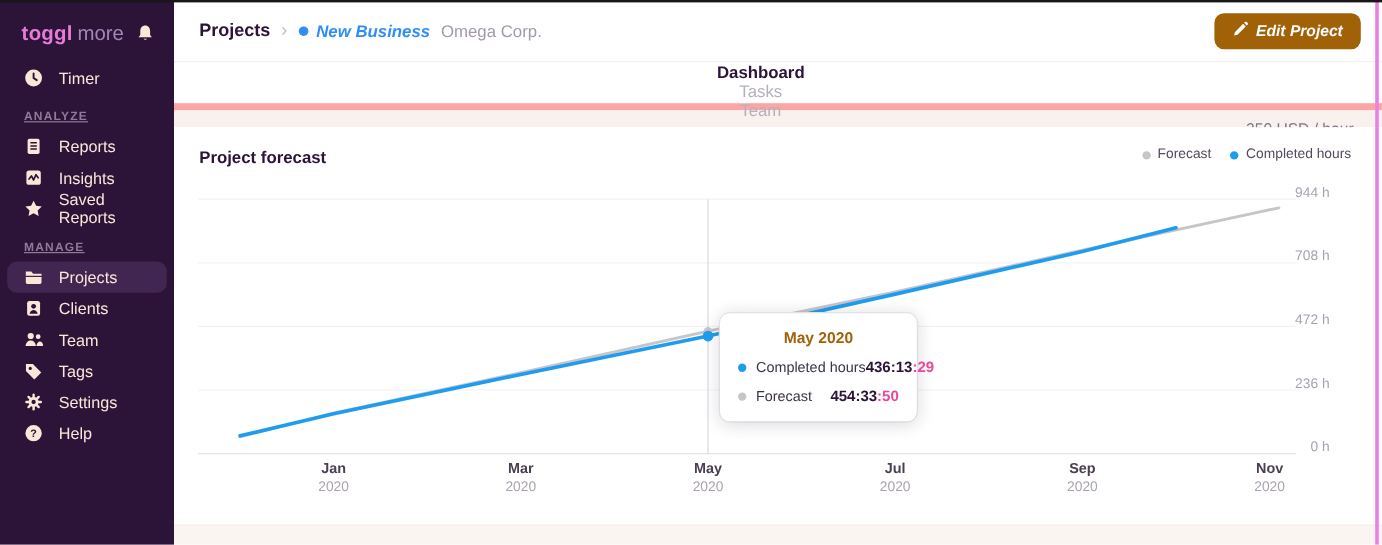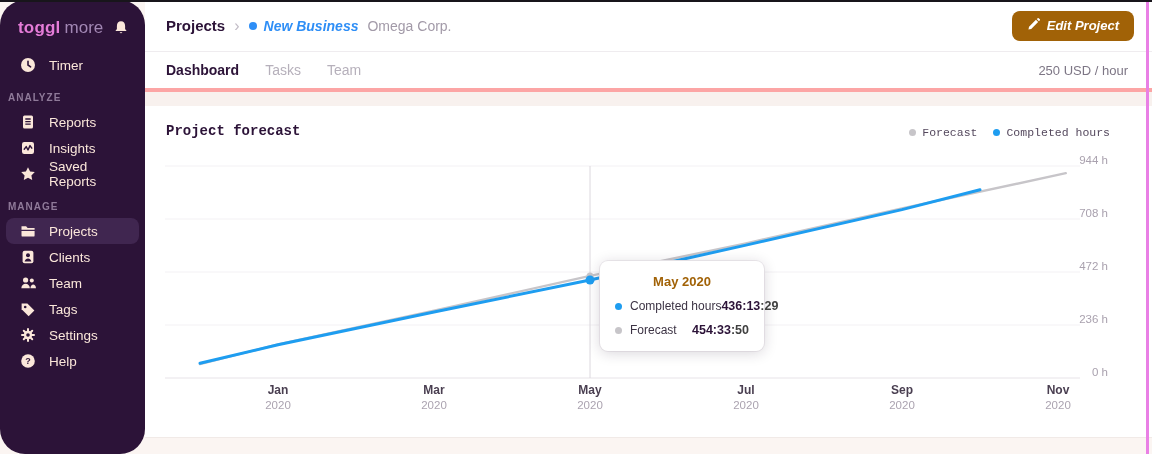--- a/index.html
+++ b/index.html
@@ -4,68 +4,68 @@
 <style>
   * { margin:0; padding:0; box-sizing:border-box; }
   body { font-family:"Liberation Sans", sans-serif; background:#fff; }
   #page { position:relative; width:1152px; height:454px; overflow:hidden; background:#fbf5f2; }
 
   
   #top-strip { position:absolute; top:0; left:0; width:1152px; height:2px; background:#18151b; z-index:30; }
   #right-edge { position:absolute; top:0; right:3px; width:3px; height:454px; background:#e980e5; z-index:25; }
 
   
-  #sidebar { position:absolute; left:0; top:0; width:145px; height:454px; background:#2c1338; z-index:20; color:#fbe7da;border-radius:25px; }
+  #sidebar { position:absolute; left:0; top:0; width:145px; height:454px; background:#2c1338; z-index:20; color:#fbe7da; }
   .logo-row { display:flex; align-items:center; padding:18px 16px 6px 18px; }
   .logo-primary { font-size:17px; font-weight:bold; color:#e57cd8; letter-spacing:.2px; }
   .logo-secondary { font-size:17px; color:#a287b4; margin-left:4px; font-weight:400; }
   .logo-bell { margin-left:auto; }
   .nav { margin-top:8px; }
   .nav-item { display:flex; align-items:center; gap:13px; height:26px; padding:0 10px 0 14px; margin:0 6px; border-radius:8px; font-size:13.5px; color:#fbe7da; cursor:pointer; }
   .nav-item.active { background:#402650; }
-  .nav-section { font-size:10px; font-weight:bold; letter-spacing:1px; color:#8f7a99; padding:14px 20px 6px 8px; }
+  .nav-section { font-size:10px; font-weight:bold; letter-spacing:1px; color:#8f7a99; padding:14px 20px 6px 20px;text-decoration:underline; }
   .nav-item.muted { color:#9c8aa6; }
   .icon16 { width:16px; height:16px; flex:none; display:block; }
 
   
   #main { position:absolute; left:145px; top:0; width:1007px; height:454px; background:#fff; }
   #header { height:52px; display:flex; align-items:center; padding:0 18px 0 21px; border-bottom:1px solid #efecef; background:#fff; }
   .crumb-root { font-size:15px; font-weight:bold; color:#2c1338; cursor:pointer; }
   .crumb-sep { font-size:16px; color:#c2bcc6; margin:0 9px; }
   .crumb-dot { width:8px; height:8px; border-radius:50%; background:#2e8ef6; display:inline-block; margin-right:7px; }
   .crumb-project { font-size:14px; font-weight:bold; color:#2e8ef6; cursor:pointer;font-style:italic; }
   .crumb-client { font-size:14px; color:#a29aa8; margin-left:9px; }
   #edit-btn { margin-left:auto; display:flex; align-items:center; gap:7px; height:30px; padding:0 15px; border:none; border-radius:8px; background:#a16207; color:#fff; font-size:13px; font-weight:bold; font-family:"Liberation Sans",sans-serif; cursor:pointer;font-style:italic; }
 
-  #tabsbar { height:40px; display:flex; align-items:center; padding:0 24px 0 21px; border-bottom:4px solid #fca5a5; background:#fff; }
+  #tabsbar { height:40px; display:flex; align-items:center; padding:0 24px 0 21px; border-bottom:6px solid #fca5a5; background:#fff;flex-direction:column; }
   .tab { font-size:14px; color:#b6b0bb; margin-right:26px; cursor:pointer; }
   .tab.active { color:#2c1338; font-weight:bold; }
   #rate { margin-left:auto; font-size:13px; color:#7d7685; }
 
   #band { height:14px; background:#f8f1ee; }
   #card { position:relative; height:331px; background:#fff; }
-  #card-head { display:flex; align-items:flex-end; justify-content:space-between; padding:17px 42px 0 21px;font-family:Liberation Mono, monospace; }
+  #card-head { display:flex; align-items:flex-start; justify-content:space-between; padding:17px 26px 0 21px; }
   #chart-title { font-size:14px; font-weight:bold; color:#2c1338; }
   .legend { display:flex; align-items:center; gap:16px; }
   .legend-item { display:flex; align-items:center; gap:6px; cursor:pointer; }
   .legend-dot { width:7px; height:7px; border-radius:50%; }
   .legend-label { font-size:11.5px; color:#55495e; }
 
   #chart-svg { position:absolute; left:20px; top:44px; }
   svg text { font-family:"Liberation Sans", sans-serif; }
 
   
   #tooltip { position:absolute; left:455px; top:155px; width:164px; background:#fff; border-radius:8px;
              box-shadow:0 2px 14px rgba(40,20,50,.18), 0 0 0 1px #f2eff2; padding:13px 15px 14px 15px; z-index:5; }
   #tooltip-title { font-size:13px; font-weight:bold; color:#a16207; margin-bottom:4px;text-align:center; }
   .tt-row { display:flex; align-items:center; margin-top:10px; }
   .tt-dot { width:7px; height:7px; border-radius:50%; flex:none; margin-right:8px; }
   .tt-label { font-size:12px; color:#3c3344; white-space:nowrap; }
   .tt-val { margin-left:auto; font-size:12.5px; font-weight:bold; color:#2c1338; white-space:nowrap; }
-  .tt-sub { color:#404040; font-weight:bold;text-align:right; }
+  .tt-sub { color:#ec4899; font-weight:bold;text-align:right; }
 
   #bottom-band { height:17px; background:#fbf5f2; border-top:1px solid #f1eae7; }
 </style>
 </head>
 <body>
 
 <div id="page">
   <div id="top-strip"></div>
   <div id="right-edge"></div>
 

